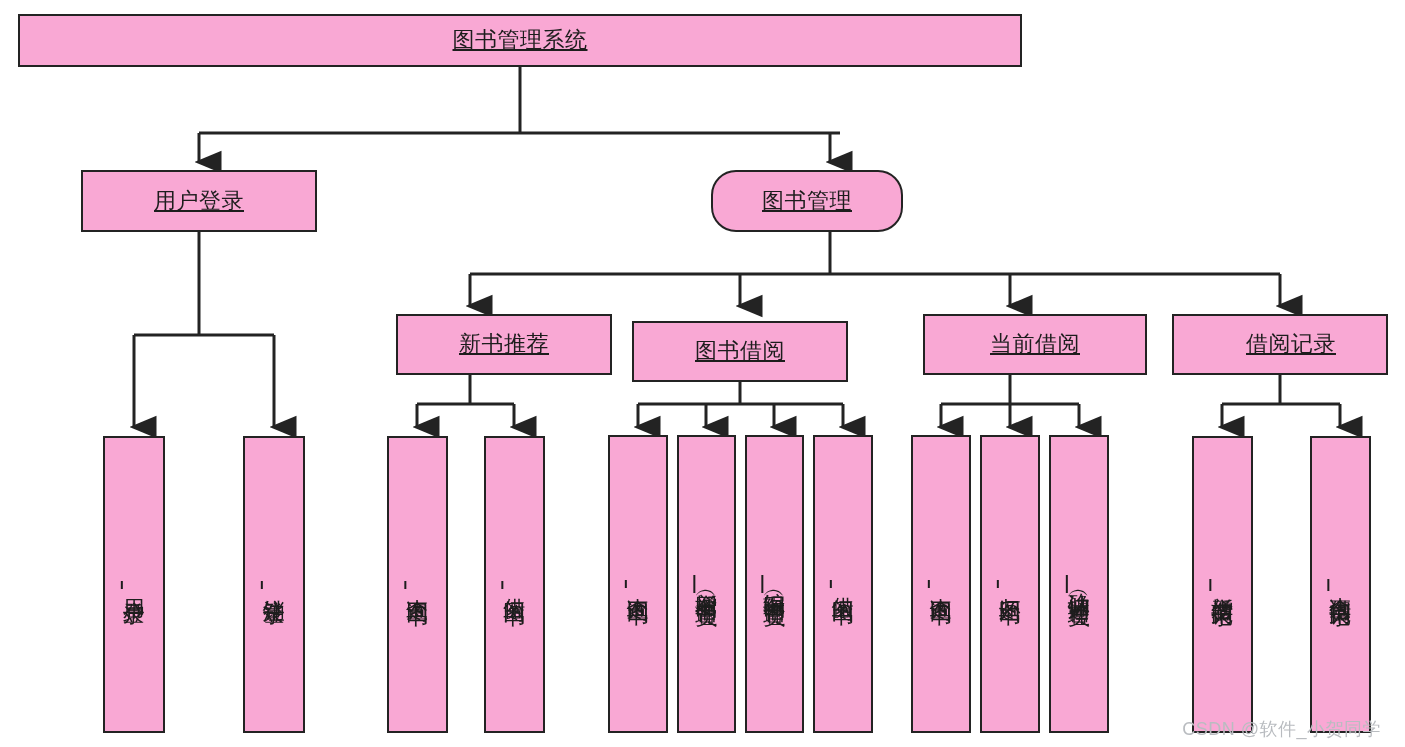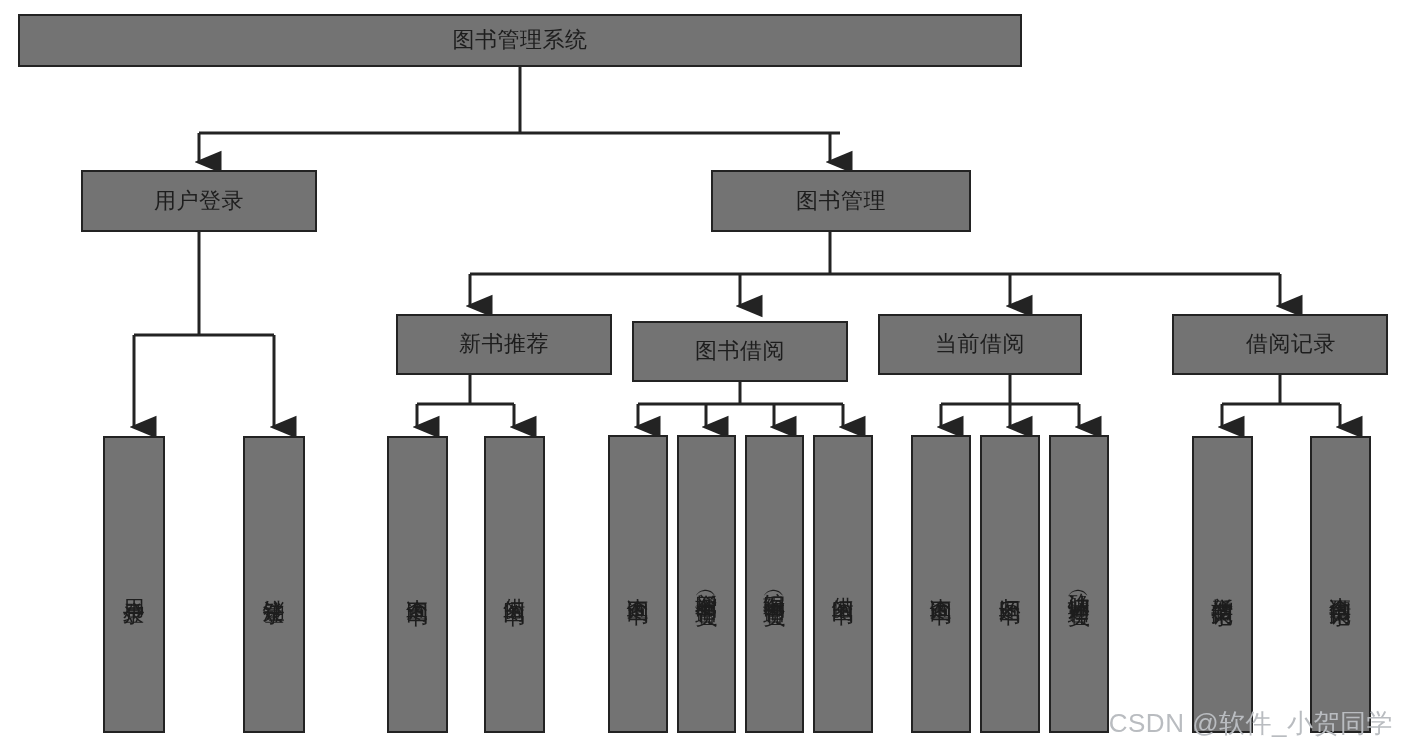--- a/index.html
+++ b/index.html
@@ -14,25 +14,26 @@
     position: relative;
     width: 1405px;
     height: 747px;
     background: #ffffff;
     overflow: hidden;
   }
   .node {
     position: absolute;
     box-sizing: border-box;
     border: 2px solid #232323;
-    background: #737373;
+    background: #f9a8d4;
     display: flex;
     align-items: center;
     justify-content: center;
     color: #1d1d1d;
+    text-decoration: underline;
   }
   .node.horiz {
     font-size: 22px;
     letter-spacing: 0.5px;
     line-height: 1.2;
   }
   .node.vert {
     writing-mode: vertical-rl;
     text-orientation: upright;
     font-size: 22px;
@@ -47,23 +48,23 @@
   svg.links {
     position: absolute;
     left: 0;
     top: 0;
     width: 1405px;
     height: 747px;
     pointer-events: none;
   }
   .watermark {
     position: absolute;
-    right: 12px;
+    right: 24px;
     bottom: 6px;
-    font-size: 26px;
+    font-size: 18px;
     color: #b9bcc0;
     letter-spacing: 0.5px;
     white-space: nowrap;
     margin-top: 44px;
   }
 </style>
 </head>
 <body>
 
 <div id="canvas">
@@ -120,31 +121,31 @@
     </g>
   </svg>
 
   <div class="node horiz" style="left:18px; top:14px; width:1004px; height:53px;">
     <span>图书管理系统</span>
   </div>
 
   <div class="node horiz" style="left:81px; top:170px; width:236px; height:62px;">
     <span>用户登录</span>
   </div>
-  <div class="node horiz" style="left:711px; top:170px; width:260px; height:62px;">
+  <div class="node horiz" style="left:711px; top:170px; width:192px; height:62px;border-radius:25px;">
     <span>图书管理</span>
   </div>
 
   <div class="node horiz" style="left:362px; top:314px; width:216px; height:61px;margin-left:34px;">
     <span>新书推荐</span>
   </div>
   <div class="node horiz" style="left:632px; top:314px; width:216px; height:61px;margin-top:7px;">
     <span>图书借阅</span>
   </div>
-  <div class="node horiz" style="left:878px; top:314px; width:204px; height:61px;">
+  <div class="node horiz" style="left:923px; top:314px; width:224px; height:61px;">
     <span>当前借阅</span>
   </div>
   <div class="node horiz" style="left:1172px; top:314px; width:216px; height:61px;padding-left:22px;">
     <span>借阅记录</span>
   </div>
 
   <div class="node vert" style="left:103px; top:436px; width:62px; height:297px;">
     <span>用户登录</span>
   </div>
   <div class="node vert" style="left:243px; top:436px; width:62px; height:297px;">

